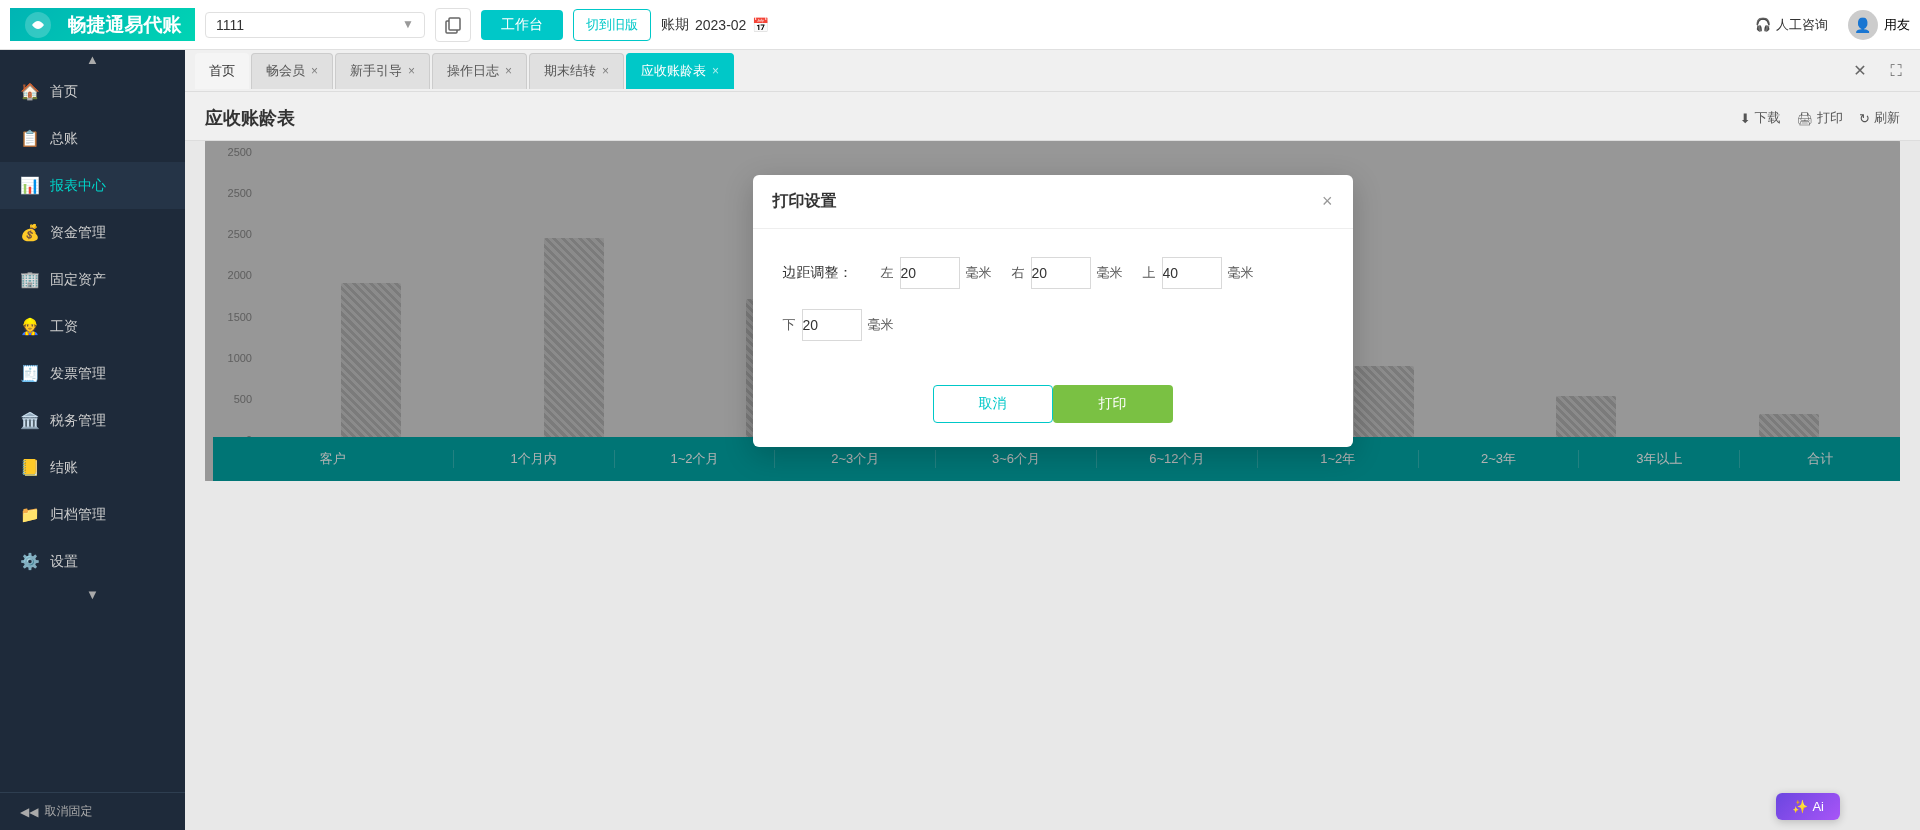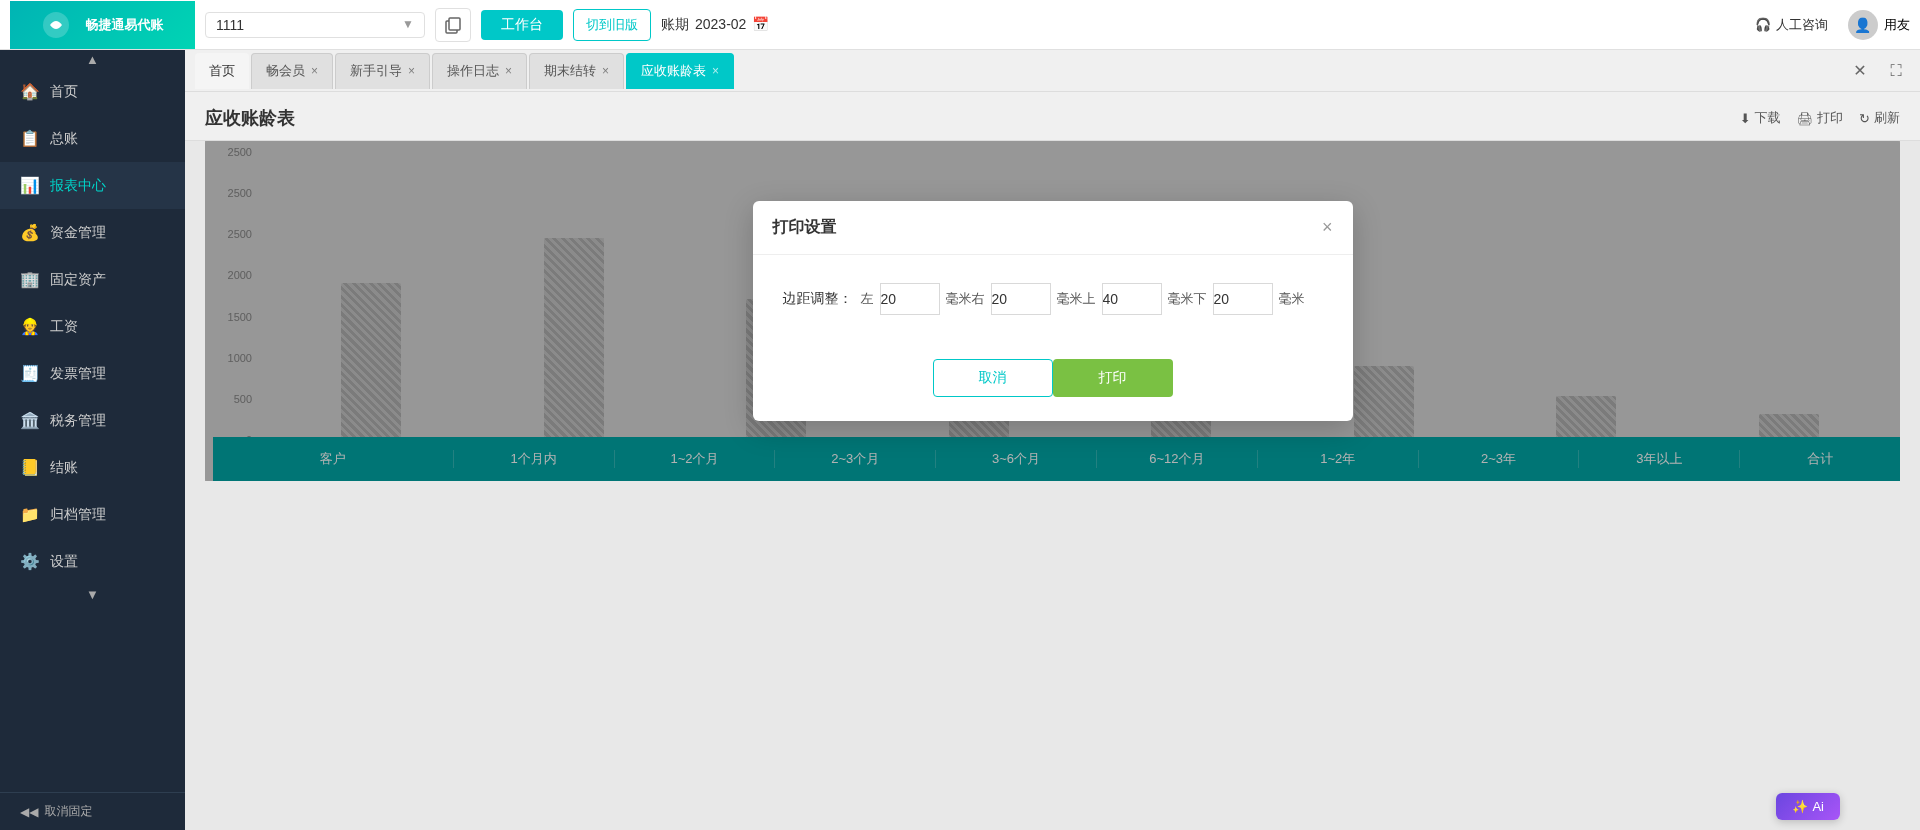--- a/index.html
+++ b/index.html
@@ -12,26 +12,26 @@
       height: 50px;
       background: #fff;
       border-bottom: 1px solid #e0e0e0;
       padding: 0 10px;
       gap: 10px;
     }
     .logo-area {
       width: 185px;
       min-width: 185px;
       background: linear-gradient(135deg, #00b4b4, #00d4b4);
-      height: 48px;
+      height: 33px;
       display: flex;
       align-items: center;
       justify-content: center;
       color: #fff;
-      font-size: 13px;
+      font-size: 19px;
       font-weight: bold;
       gap: 16px;
     }
     .logo-icon {
       width: 28px;
       height: 28px;
     }
     .company-selector {
       display: flex;
       align-items: flex-start;
@@ -70,20 +70,21 @@
       border: 1px solid #00c8c8;
       color: #00c8c8;
       background: #fff;
       border-radius: 4px;
       padding: 6px 12px;
       font-size: 13px;
       cursor: pointer;
     }
     .period-area {
       display: flex;
+      align-items: center;
       gap: 6px;
       color: #333;
       font-size: 14px;
     }
     .calendar-icon { color: #00c8c8; }
     .header-right {
       margin-left: auto;
       display: flex;
       align-items: center;
       gap: 20px;
@@ -388,21 +389,21 @@
       font-size: 18px;
       background: none;
       border: none;
     }
     .modal-body {
       padding: 28px 30px;
     }
     .margin-row {
       display: flex;
       align-items: center;
-      gap: 0;
+      gap: 20px;
       flex-wrap: wrap;
     }
     .margin-label {
       font-size: 14px;
       color: #333;
       margin-right: 8px;
     }
     .margin-group {
       display: flex;
       align-items: center;

